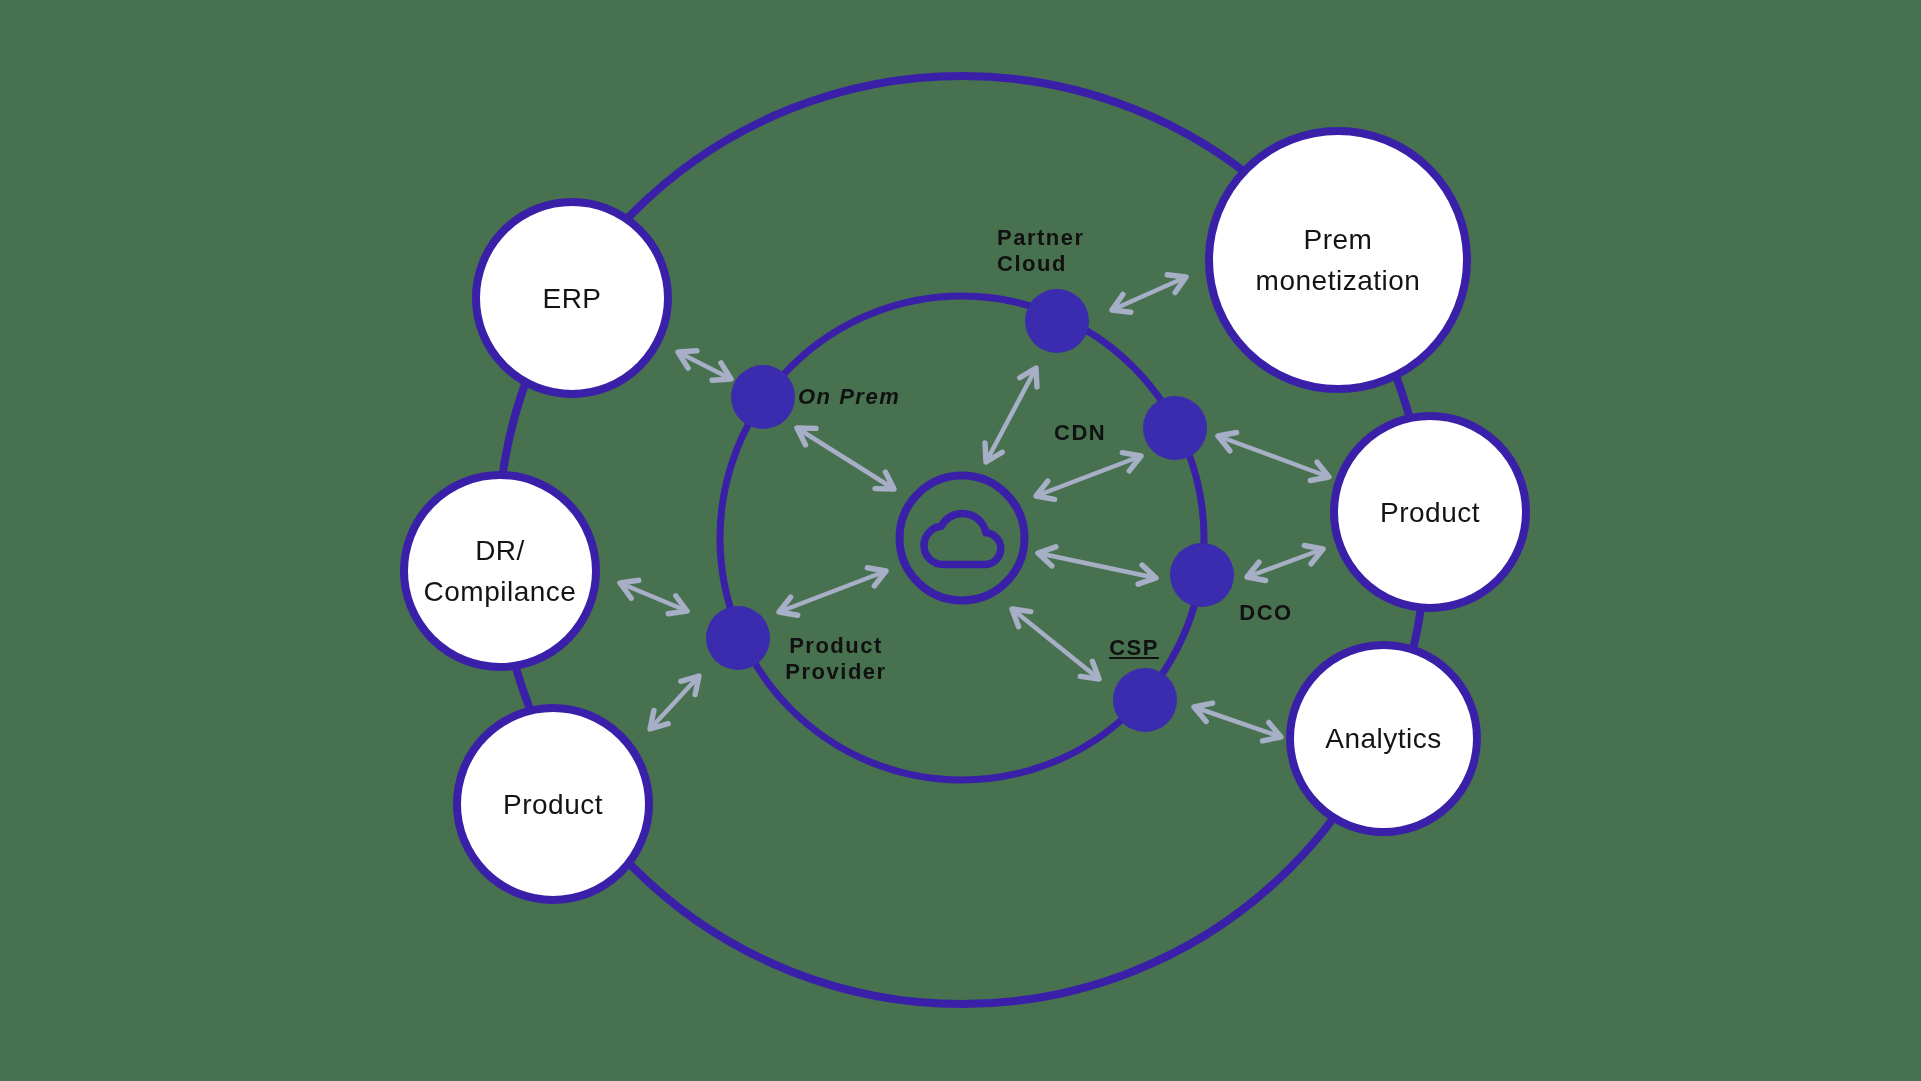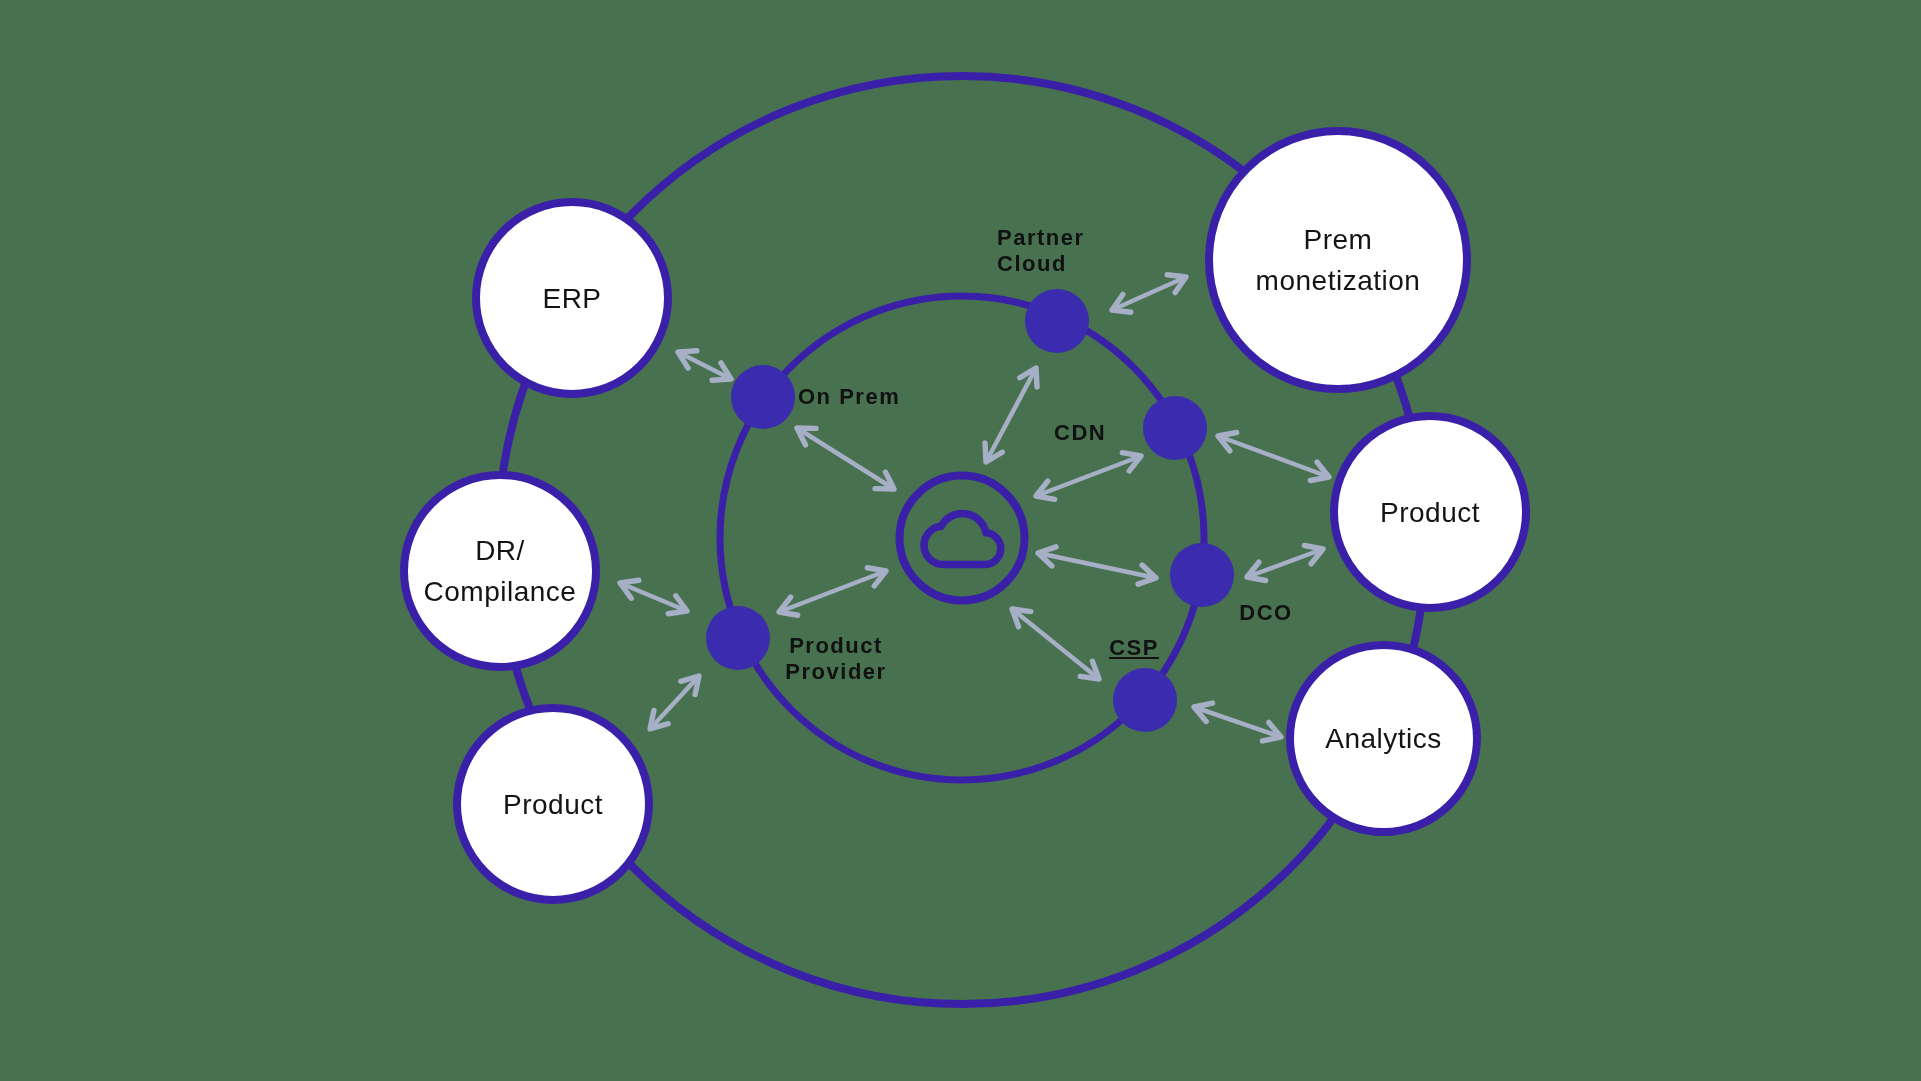--- a/index.html
+++ b/index.html
@@ -51,21 +51,21 @@
   .node-label {
     position: absolute;
     color: #111111;
     font-size: 22px;
     font-weight: 700;
     letter-spacing: 1.5px;
     line-height: 26px;
     white-space: pre-line;
     z-index: 3;
   }
-  .lbl-on-prem  { left: 798px;  top: 384px; width: 170px; text-align: left; }
+  .lbl-on-prem  { left: 798px;  top: 384px; width: 170px; text-align: left; font-style: italic; }
   .lbl-partner  { left: 997px;  top: 225px; width: 160px; }
   .lbl-cdn      { left: 1054px; top: 420px; width: 100px; }
   .lbl-dco      { left: 1216px; top: 600px; width: 100px; text-align: center; }
   .lbl-csp      { left: 1084px; top: 635px; width: 100px; text-align: center; text-decoration: underline; }
   .lbl-storage  { left: 756px;  top: 633px; width: 160px; text-align: center; }
 </style>
 </head>
 <body>
 
 <div class="canvas">

